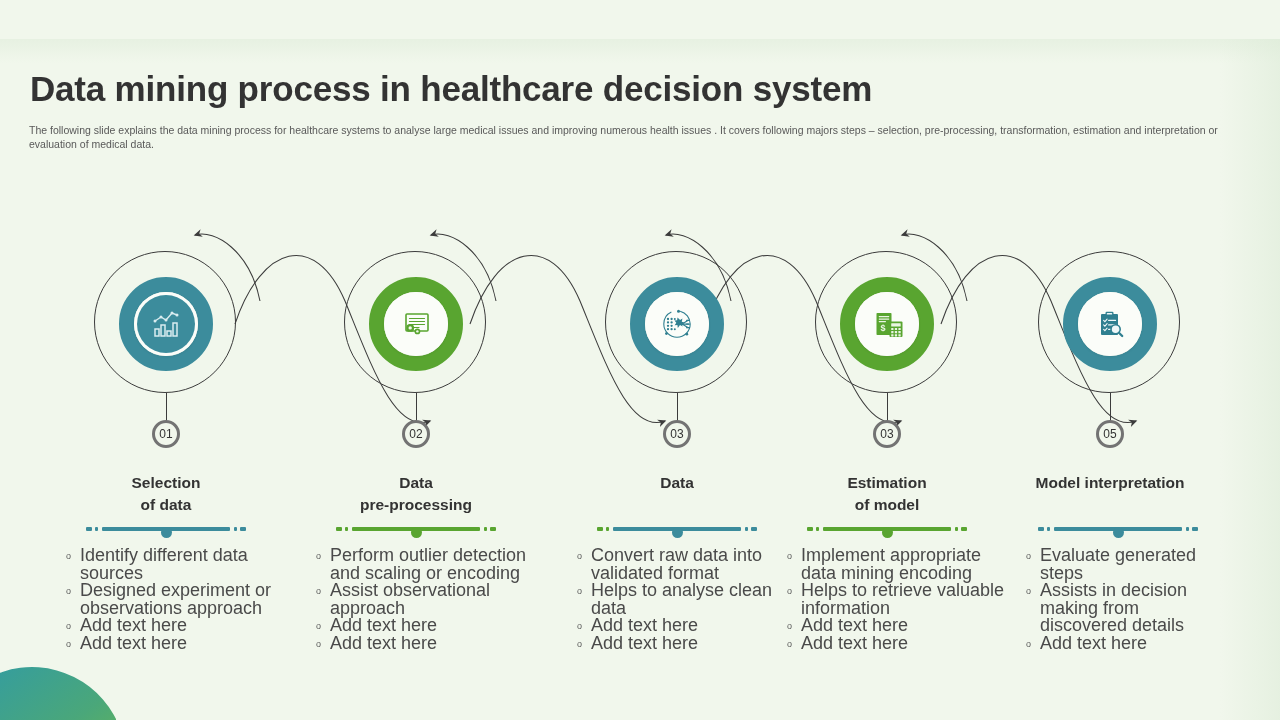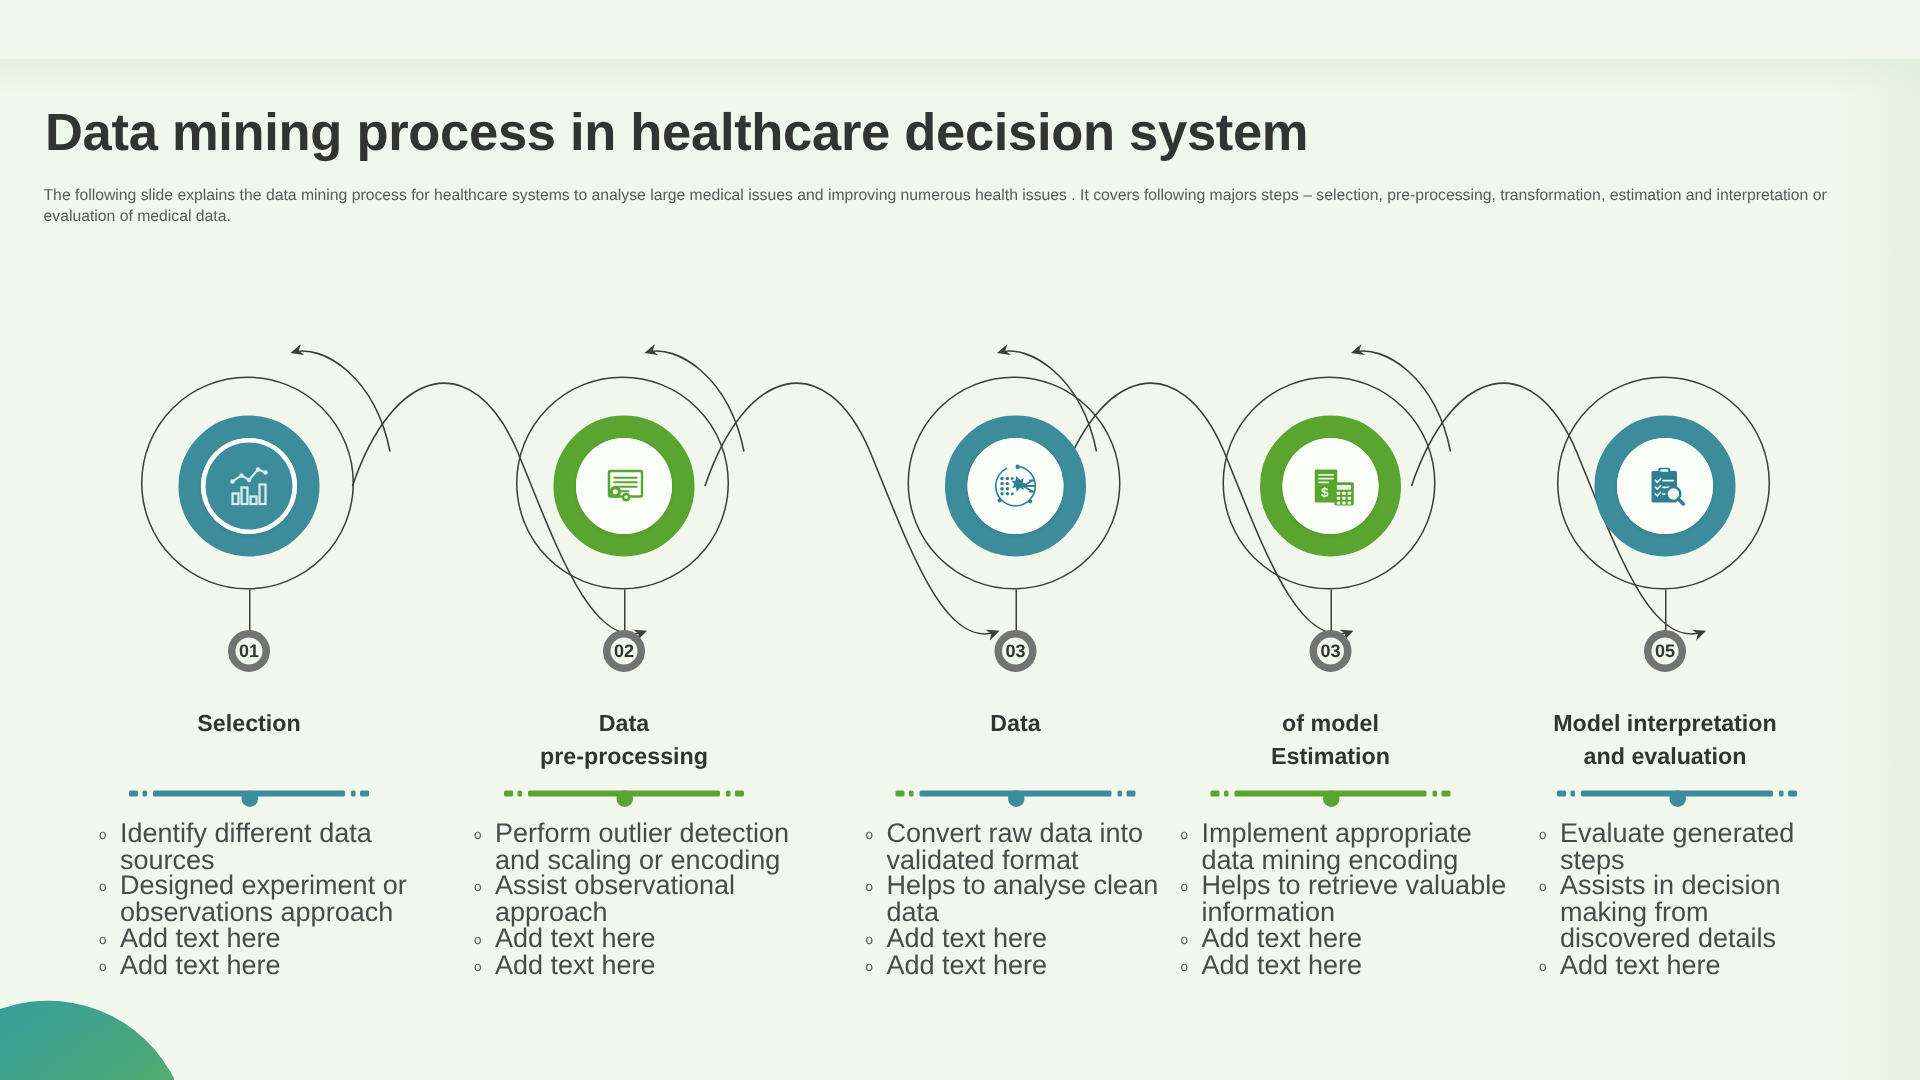--- a/index.html
+++ b/index.html
@@ -131,27 +131,27 @@
     background: #3c3c3c;
   }
   .num-badge {
     position: absolute;
     top: 381px;
     left: 50%;
     margin-left: -14px;
     width: 28px;
     height: 28px;
     border-radius: 50%;
-    border: 5px solid #737373;
+    border: 3px solid #737373;
     box-sizing: border-box;
     display: flex;
     align-items: center;
     justify-content: center;
     font-size: 12px;
-    font-weight: bold;
+    font-weight: normal;
     color: #333333;
     background: #f1f7ec;
   }
   
   .step-heading {
     position: absolute;
     top: 433px;
     left: 0;
     width: 236px;
     text-align: center;
@@ -311,20 +311,21 @@
             <rect x="15" y="21" width="4" height="11"></rect>
             <rect x="21" y="27" width="4" height="5"></rect>
             <rect x="27" y="19" width="4" height="13"></rect>
           </g>
         </svg>
       </div>
       <div class="stem"></div>
       <div class="num-badge">01</div>
       <div class="step-heading">
         <span>Selection</span>
+        <span>of data</span>
       </div>
       <div class="divider">
         <div class="seg" style="left:0;width:6px;background:#3c8c9c"></div>
         <div class="seg" style="left:9px;width:3px;background:#3c8c9c"></div>
         <div class="seg" style="left:16px;width:128px;background:#3c8c9c"></div>
         <div class="seg" style="left:148px;width:3px;background:#3c8c9c"></div>
         <div class="seg" style="left:154px;width:6px;background:#3c8c9c"></div>
         <div class="dot" style="background:#3c8c9c"></div>
       </div>
       <div class="bullets">
@@ -497,22 +498,22 @@
             <rect x="31.4" y="27.1" width="2.3" height="2.1" rx="0.3"></rect>
             <rect x="24.2" y="30.3" width="2.3" height="2.1" rx="0.3"></rect>
             <rect x="27.8" y="30.3" width="2.3" height="2.1" rx="0.3"></rect>
             <rect x="31.4" y="30.3" width="2.3" height="2.1" rx="0.3"></rect>
           </g>
         </svg>
       </div>
       <div class="stem"></div>
       <div class="num-badge">03</div>
       <div class="step-heading">
+        <span>Estimation</span>
         <span>of model</span>
-        <span>Estimation</span>
       </div>
       <div class="divider">
         <div class="seg" style="left:0;width:6px;background:#59a530"></div>
         <div class="seg" style="left:9px;width:3px;background:#59a530"></div>
         <div class="seg" style="left:16px;width:128px;background:#59a530"></div>
         <div class="seg" style="left:148px;width:3px;background:#59a530"></div>
         <div class="seg" style="left:154px;width:6px;background:#59a530"></div>
         <div class="dot" style="background:#59a530"></div>
       </div>
       <div class="bullets">
@@ -553,21 +554,20 @@
             <line x1="18.6" y1="25.4" x2="22.5" y2="25.4"></line>
           </g>
           <circle cx="25.6" cy="25.3" r="4.6" fill="#eef7f8" stroke="#2f7f90" stroke-width="1.6"></circle>
           <line x1="28.9" y1="28.7" x2="32.2" y2="32" stroke="#2f7f90" stroke-width="2.3" stroke-linecap="round"></line>
         </svg>
       </div>
       <div class="stem"></div>
       <div class="num-badge">05</div>
       <div class="step-heading" style="width:256px;left:-10px">
         <span>Model interpretation</span>
-        <span>and evaluation</span>
       </div>
       <div class="divider" style="margin-left:-72px">
         <div class="seg" style="left:0;width:6px;background:#3c8c9c"></div>
         <div class="seg" style="left:9px;width:3px;background:#3c8c9c"></div>
         <div class="seg" style="left:16px;width:128px;background:#3c8c9c"></div>
         <div class="seg" style="left:148px;width:3px;background:#3c8c9c"></div>
         <div class="seg" style="left:154px;width:6px;background:#3c8c9c"></div>
         <div class="dot" style="background:#3c8c9c"></div>
       </div>
       <div class="bullets" style="padding-left:34px">

